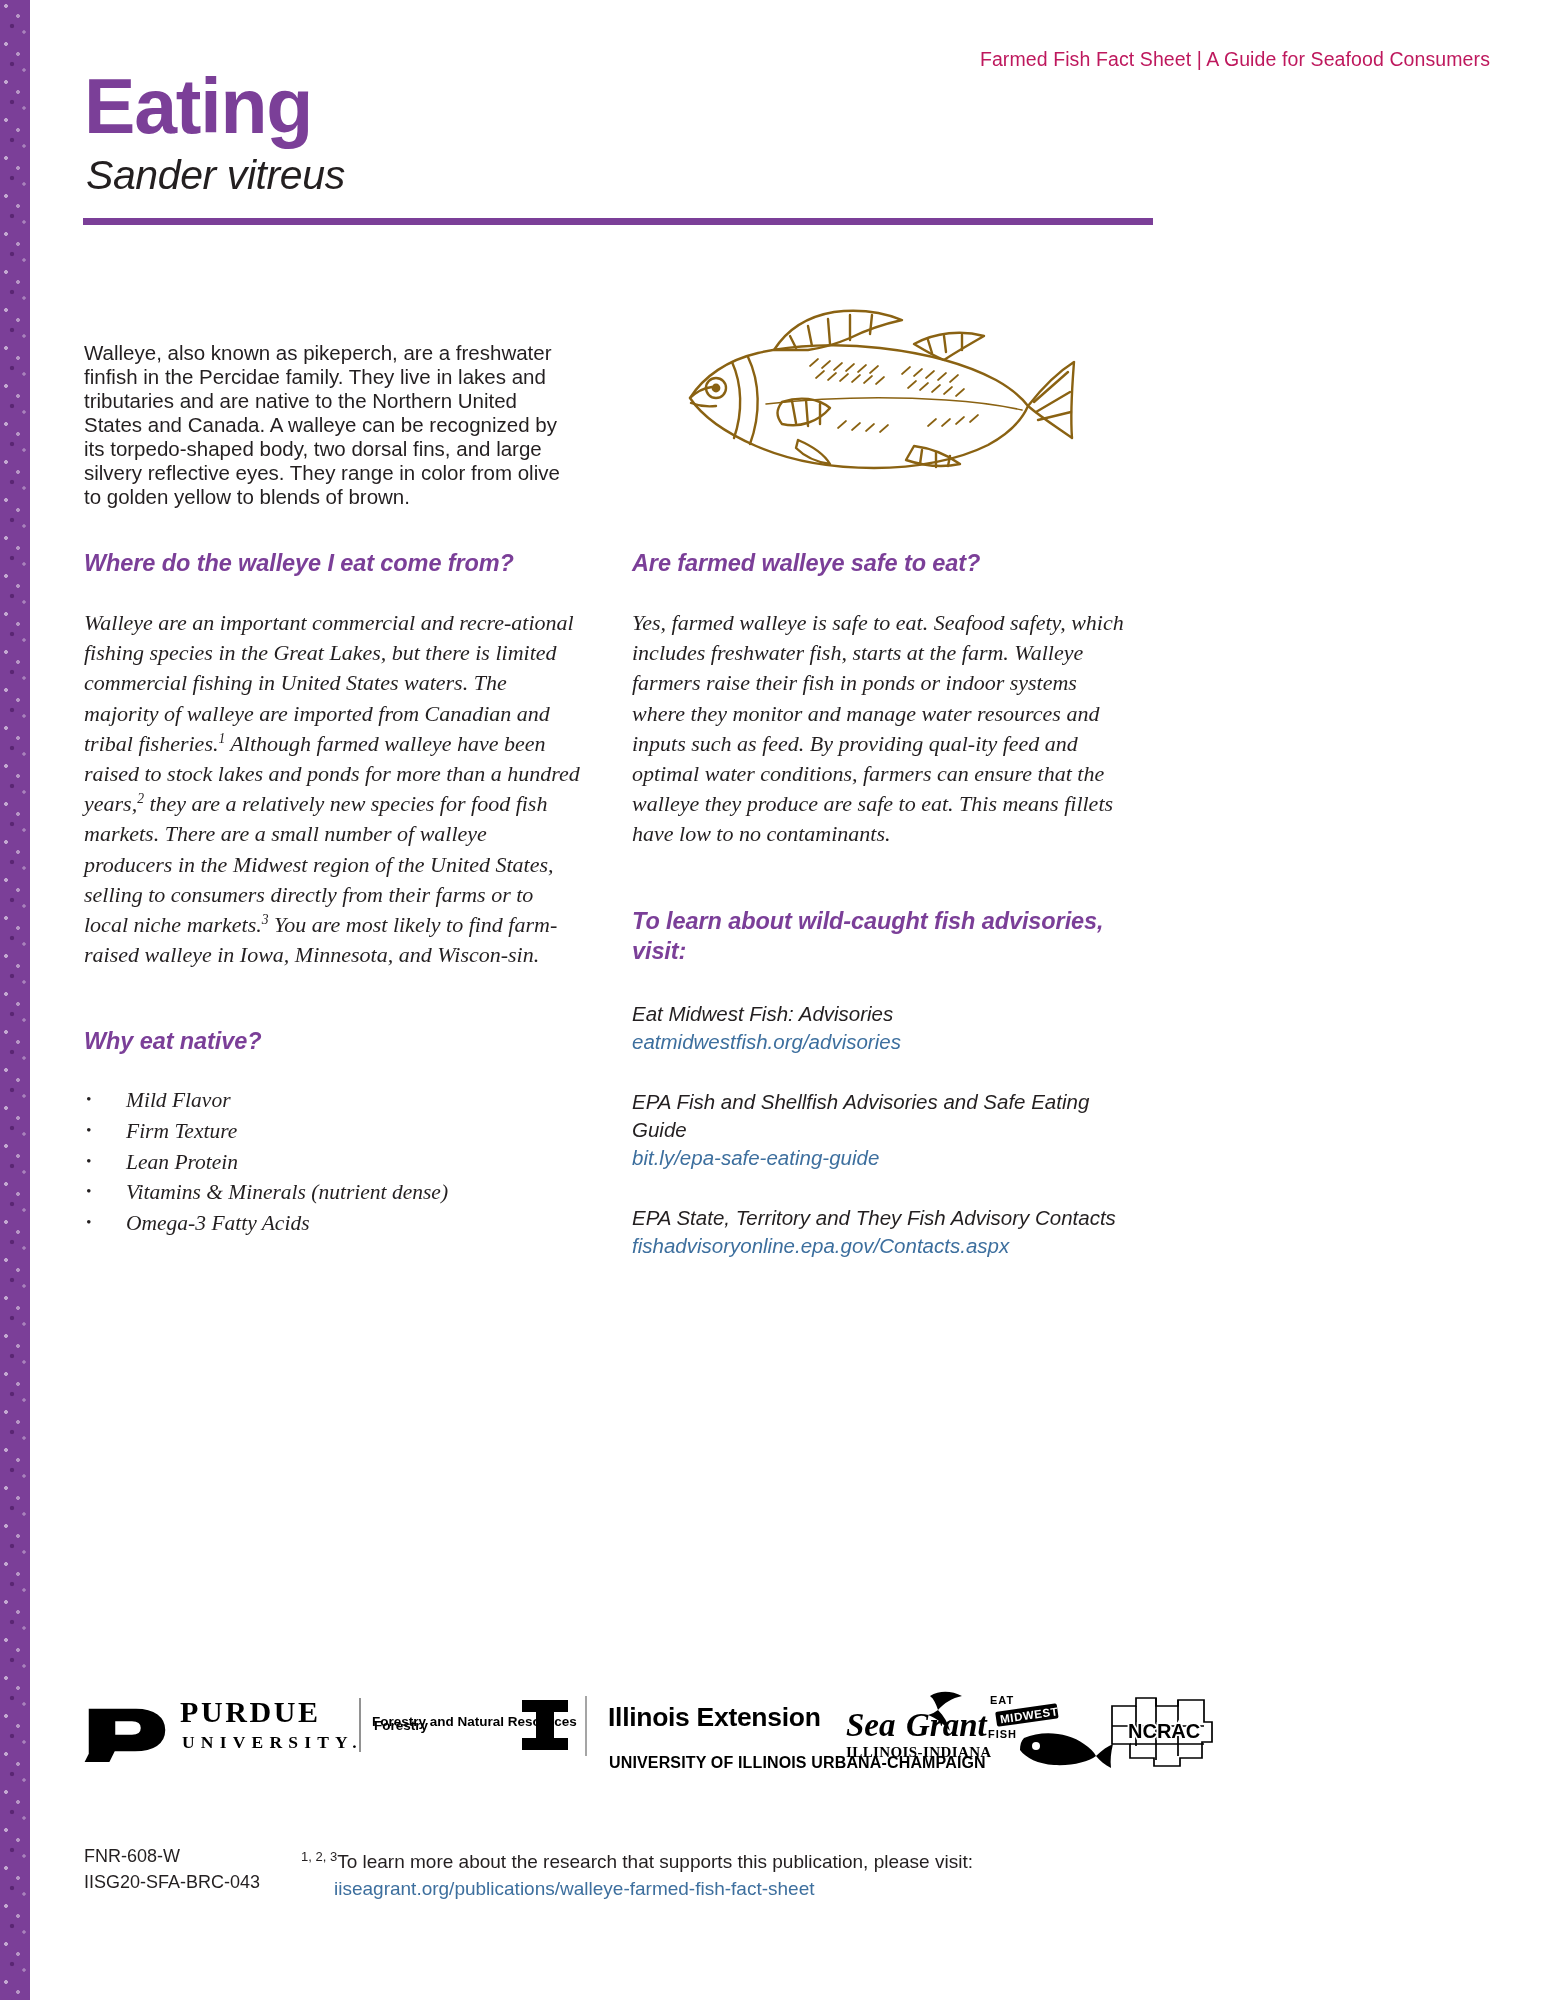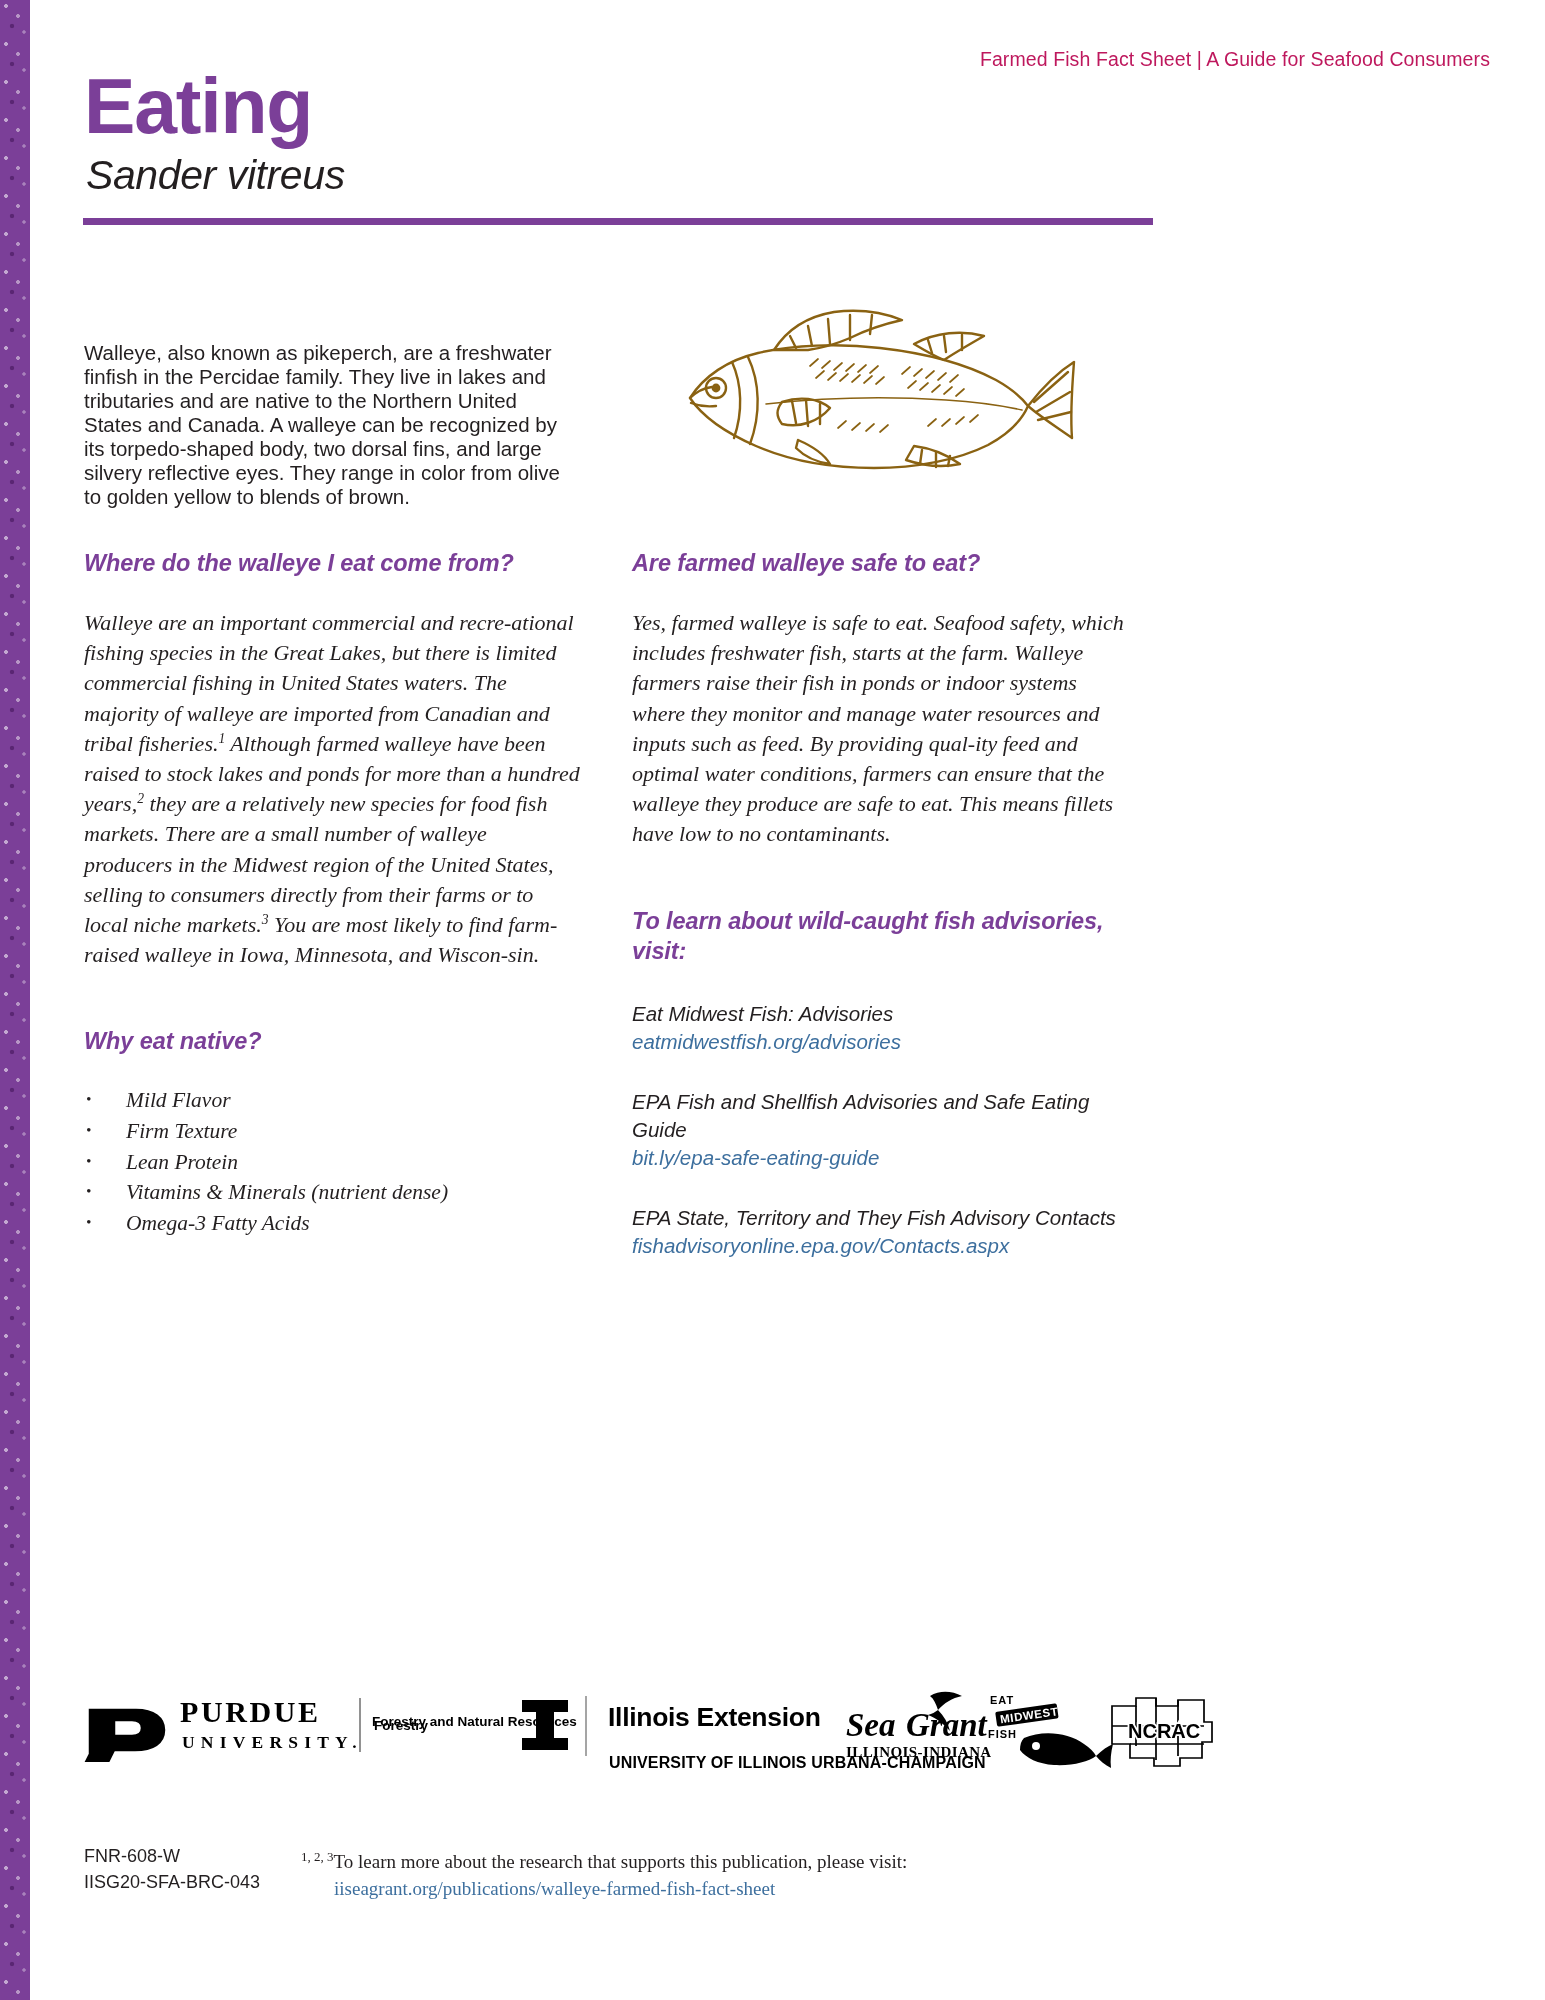--- a/index.html
+++ b/index.html
@@ -174,21 +174,20 @@
     font-size: 18px;
     line-height: 26px;
     color: #231f20;
   }
   #refnote {
     position: absolute;
     left: 217px; top: 0;
     font-size: 19px;
     line-height: 27px;
     color: #231f20;
-    font-family: Liberation Serif, serif;
   }
   #refnote .sups { font-size: 13px; vertical-align: super; }
   #refnote .u {
     display: block;
     margin-left: 33px;
     color: #3d6f9e;
   }
 </style>
 </head>
 <body>

